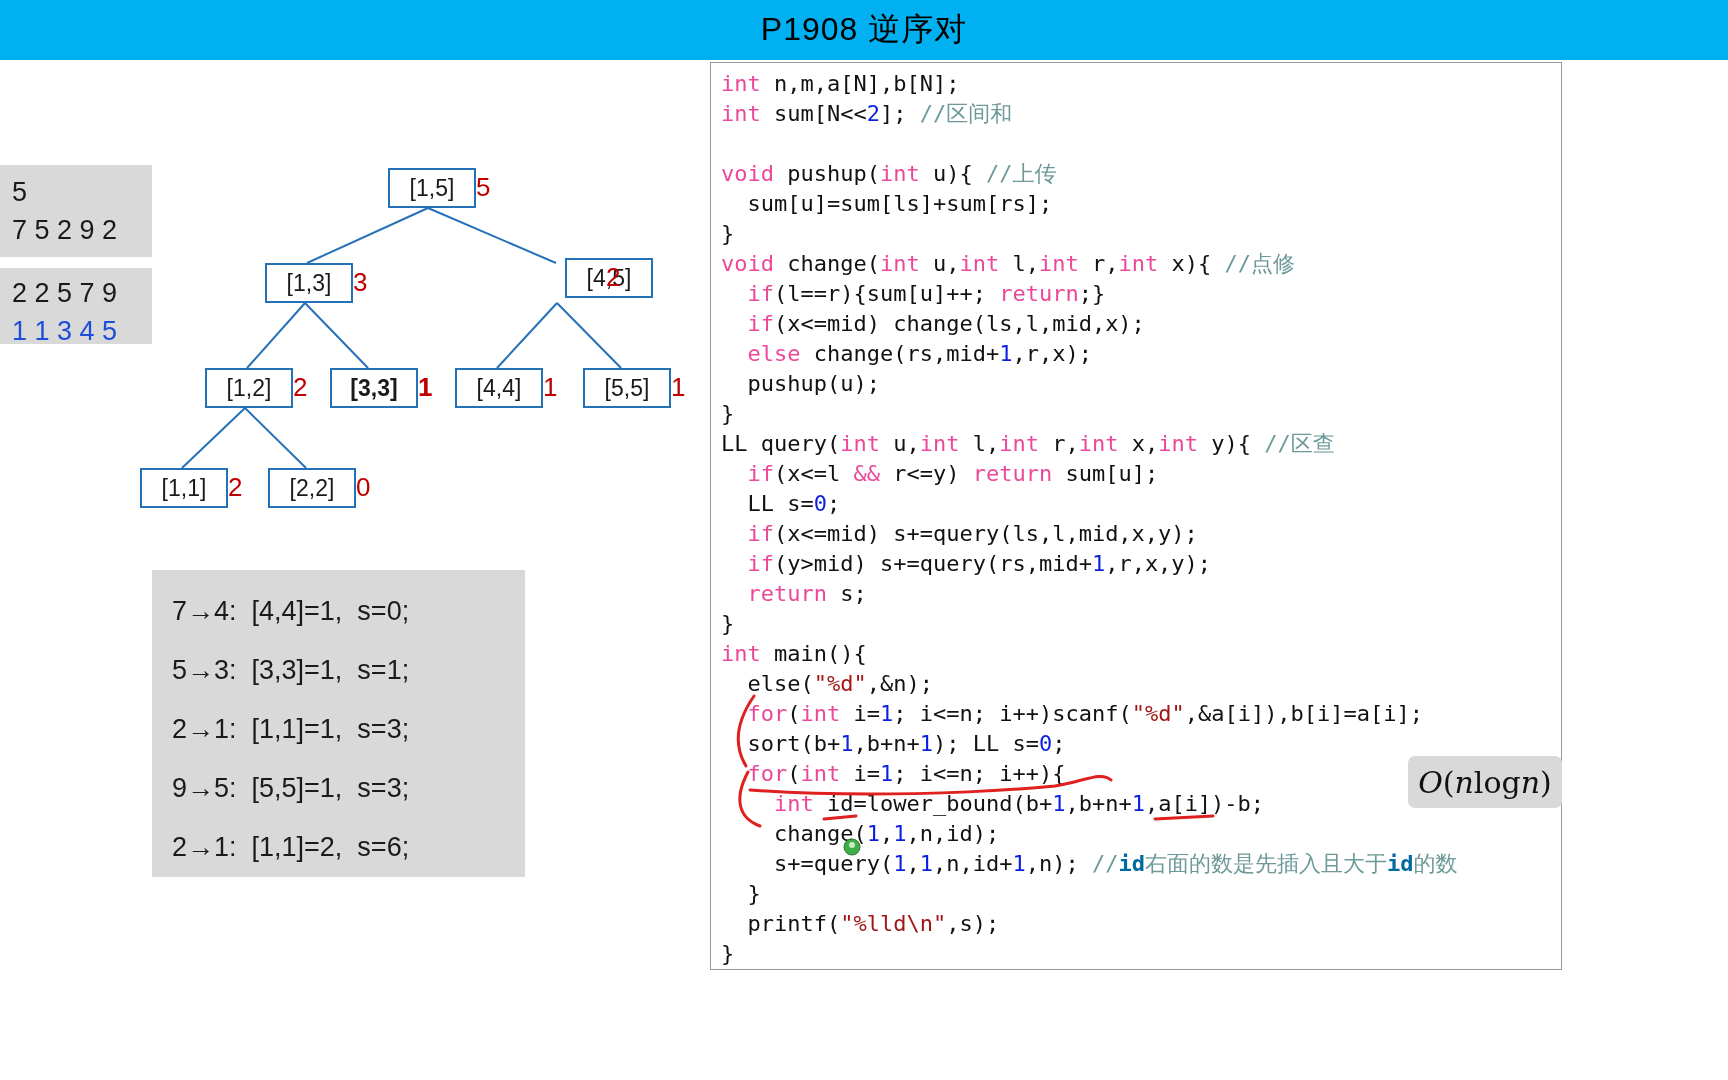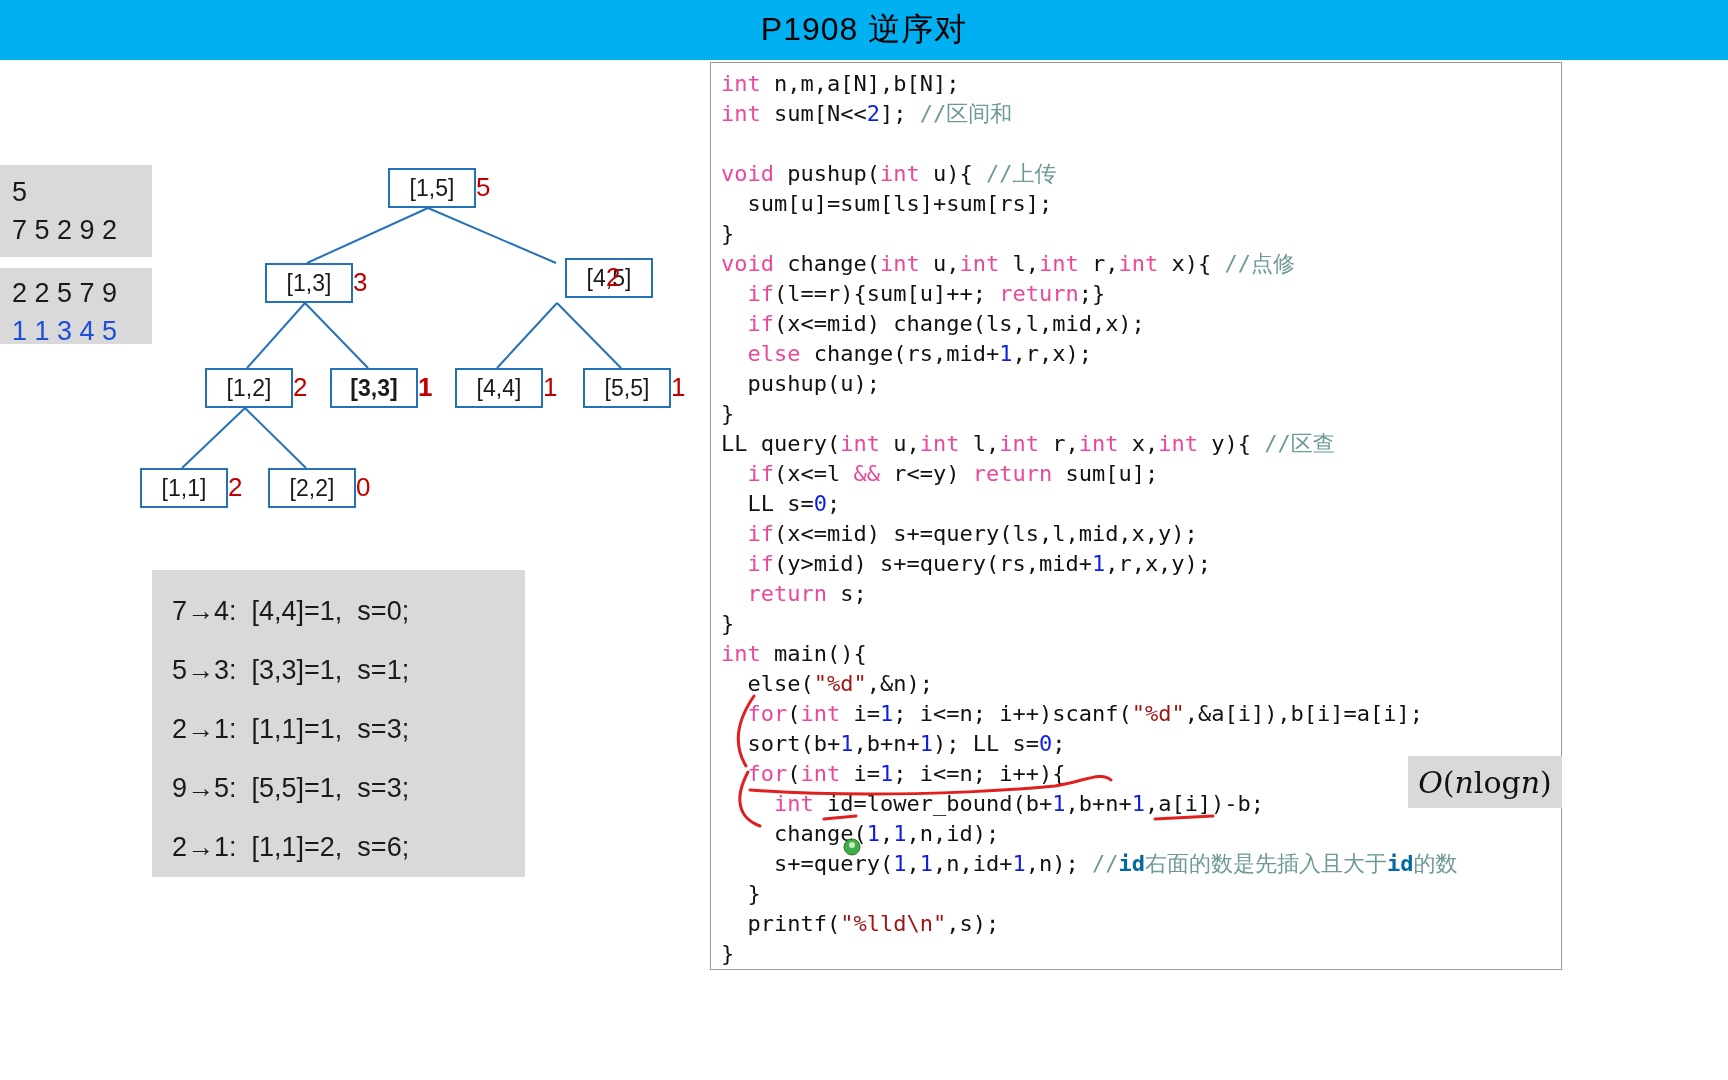--- a/index.html
+++ b/index.html
@@ -33,21 +33,21 @@
   .tok-n{color:#0b1fe0;}
   .tok-s{color:#a31515;}
   .tok-c{color:#6e9999;}
   .tok-cb{color:#0369a1;font-weight:bold;}
   .tok-p{color:#111;}
   
   .anno-svg{position:absolute;left:710px;top:62px;width:852px;height:908px;pointer-events:none;z-index:6;}
   
   .complexity{position:absolute;left:1408px;top:756px;width:154px;height:52px;background:#d9d9d9;
               display:flex;align-items:center;justify-content:center;z-index:5;
-              font-family:"DejaVu Serif","Liberation Serif",serif;font-size:30px;color:#111;}
+              font-family:"DejaVu Serif","Liberation Serif",serif;font-size:30px;color:#111;border-radius:7px;}
 </style>
 </head>
 <body>
 
 <div class="page">
 
   <div class="title-bar">
     <div class="t">P1908 逆序对</div>
   </div>
 

